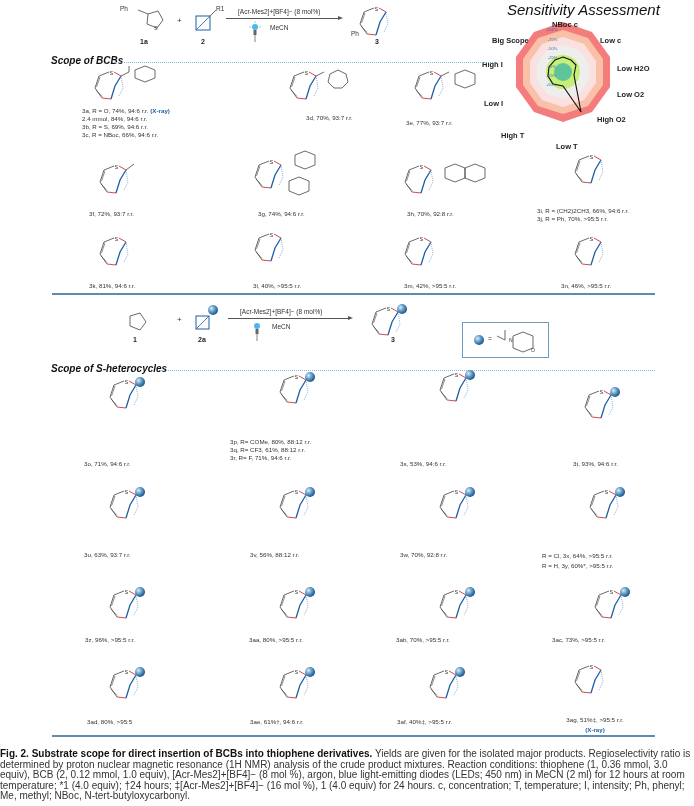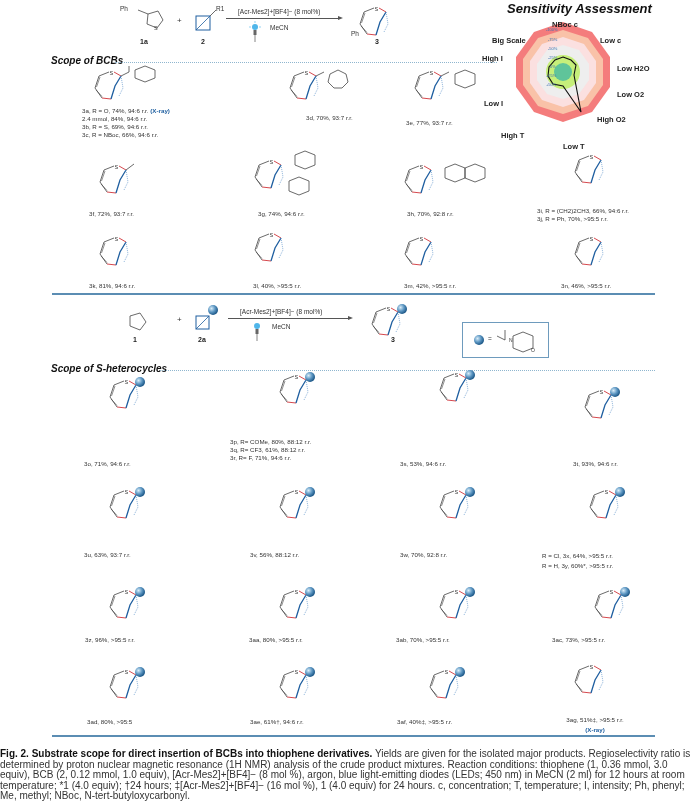--- a/index.html
+++ b/index.html
@@ -9,21 +9,21 @@
   .lbl { font-size: 6.2px; color: #333; white-space: nowrap; line-height: 8px; }
   .cap { text-align: center; }
   .xray { color: #1f5fa0; font-weight: bold; }
   .section-title { font-size: 10px; font-style: italic; font-weight: bold; color: #111; }
   .dotline { border-top: 1.2px dotted #8fb6cf; height: 0; }
   .solidline { border-top: 2px solid #5b8db3; height: 0; }
   .rxn-text { font-size: 6.5px; color: #333; white-space: nowrap; }
   .cmpd-num { font-size: 7px; font-weight: bold; color: #222; }
   .radar-label { font-size: 7.5px; font-weight: bold; color: #222; white-space: nowrap; }
   .radar-pct { font-size: 4px; color: #3a6fb0; white-space: nowrap; }
-  .radar-title { font-size: 13px; font-style: italic; font-weight: bold; color: #111; }
+  .radar-title { font-size: 15px; font-style: italic; font-weight: normal; color: #111; }
   .legend-box { border: 1.2px solid #6e9bbd; }
   .caption { font-family: "Liberation Sans", sans-serif; font-size: 10px; line-height: 10.5px; color: #333; }
   .caption .fig { font-weight: bold; color: #111; }
   svg.mol { overflow: visible; }
 </style>
 </head>
 <body>
 
 <svg width="0" height="0" style="position:absolute">
   <defs>
@@ -93,25 +93,25 @@
       <circle cx="0" cy="0" r="17" fill="#c6ef7a"></circle>
       <circle cx="0" cy="0" r="9" fill="#5fc49a"></circle>
       <polygon points="0,-15 8,-12 13,-7 11,3 18,40 0,14 -10,12 -15,4 -14,-5 -8,-12" fill="none" stroke="#111" stroke-width="1.1"></polygon>
     </g>
   </svg>
   <span class="abs radar-label" style="left:72px;top:20px">NBoc c</span>
   <span class="abs radar-label" style="left:120px;top:36px">Low c</span>
   <span class="abs radar-label" style="left:137px;top:64px">Low H2O</span>
   <span class="abs radar-label" style="left:137px;top:90px">Low O2</span>
   <span class="abs radar-label" style="left:117px;top:115px">High O2</span>
-  <span class="abs radar-label" style="left:83px;top:142px">Low T</span>
+  <span class="abs radar-label" style="left:76px;top:142px">Low T</span>
   <span class="abs radar-label" style="left:21px;top:131px">High T</span>
   <span class="abs radar-label" style="left:4px;top:99px">Low I</span>
-  <span class="abs radar-label" style="left:2px;top:54px">High I</span>
-  <span class="abs radar-label" style="left:12px;top:36px">Big Scale</span>
+  <span class="abs radar-label" style="left:2px;top:60px">High I</span>
+  <span class="abs radar-label" style="left:12px;top:36px">Big Scope</span>
   <span class="abs radar-pct" style="left:66px;top:27px">-100%</span>
   <span class="abs radar-pct" style="left:68px;top:37px">-75%</span>
   <span class="abs radar-pct" style="left:68px;top:46px">-50%</span>
   <span class="abs radar-pct" style="left:68px;top:55px">-25%</span>
   <span class="abs radar-pct" style="left:70px;top:64px">0%</span>
   <span class="abs radar-pct" style="left:66px;top:73px">+25%</span>
   <span class="abs radar-pct" style="left:66px;top:82px">+50%</span>
 </div>
 
 <span class="abs section-title" style="left:51px;top:55px">Scope of BCBs</span>

